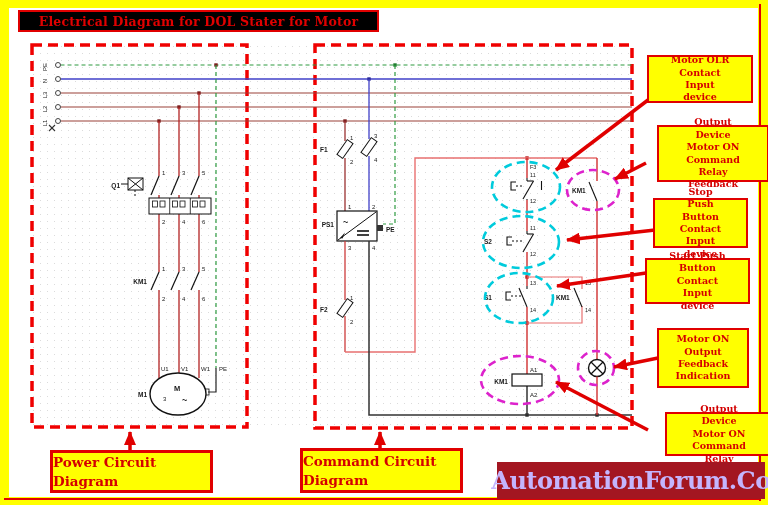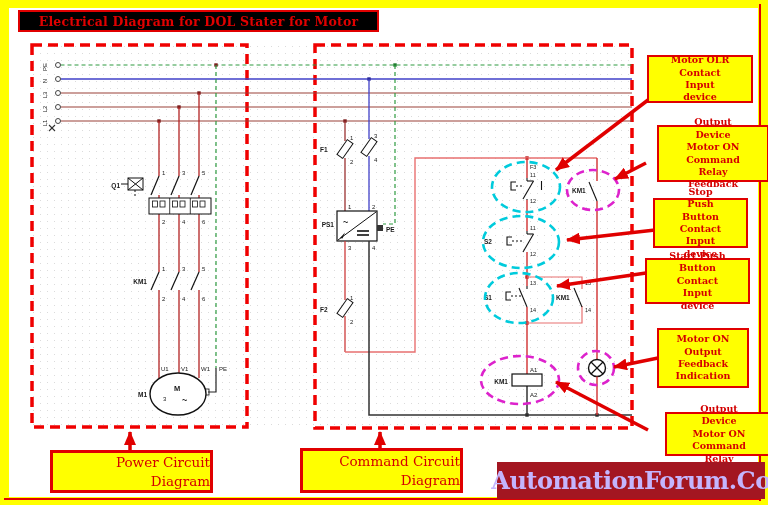--- a/index.html
+++ b/index.html
@@ -29,22 +29,22 @@
     display:flex;align-items:center;justify-content:center;text-align:center;padding:1px 19px;
     font-family:"DejaVu Serif",serif;font-weight:bold;font-size:9.5px;line-height:1.3;color:#d40000;}
   .co1{left:647px;top:55px;width:106px;height:48px;}
   .co2{left:657px;top:125px;width:112px;height:57px;}
   .co3{left:653px;top:198px;width:95px;height:50px;}
   .co4{left:645px;top:258px;width:105px;height:46px;}
   .co5{left:657px;top:328px;width:92px;height:60px;}
   .co6{left:665px;top:412px;width:108px;height:44px;align-items:center;}
 
   .label-box{position:absolute;z-index:8;background:#ffff00;border:3px solid #e00000;box-sizing:border-box;
-    display:flex;align-items:center;justify-content:center;text-align:right;
-    font-family:"DejaVu Serif",serif;font-weight:normal;font-size:13.5px;line-height:1.35;color:#d40000;}
+    display:flex;align-items:center;justify-content:center;text-align:left;
+    font-family:"DejaVu Serif",serif;font-weight:bold;font-size:13.5px;line-height:1.35;color:#d40000;}
   .lb-power{left:50px;top:450px;width:163px;height:43px;}
   .lb-control{left:300px;top:448px;width:163px;height:45px;}
 
   .brand{position:absolute;left:497px;top:462px;width:268px;height:37px;z-index:8;background:#a31621;
     display:flex;align-items:center;justify-content:center;
     font-family:"DejaVu Serif",serif;font-weight:bold;font-size:24px;color:#c4b5fd;letter-spacing:-0.5px;}
 
   
   text{font-family:"Liberation Sans",sans-serif;fill:#1a1a1a;}
   .t6{font-size:6px;}

